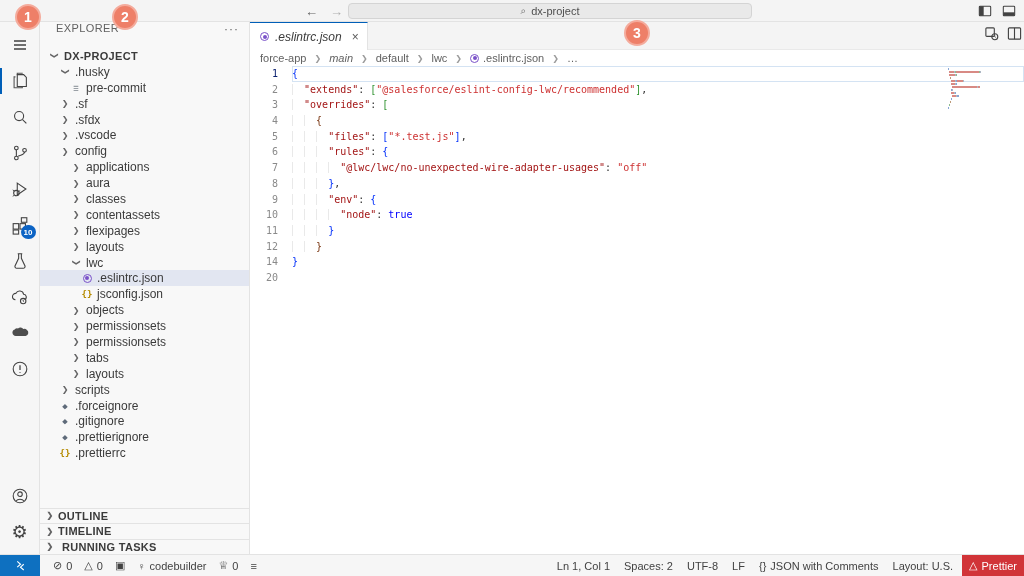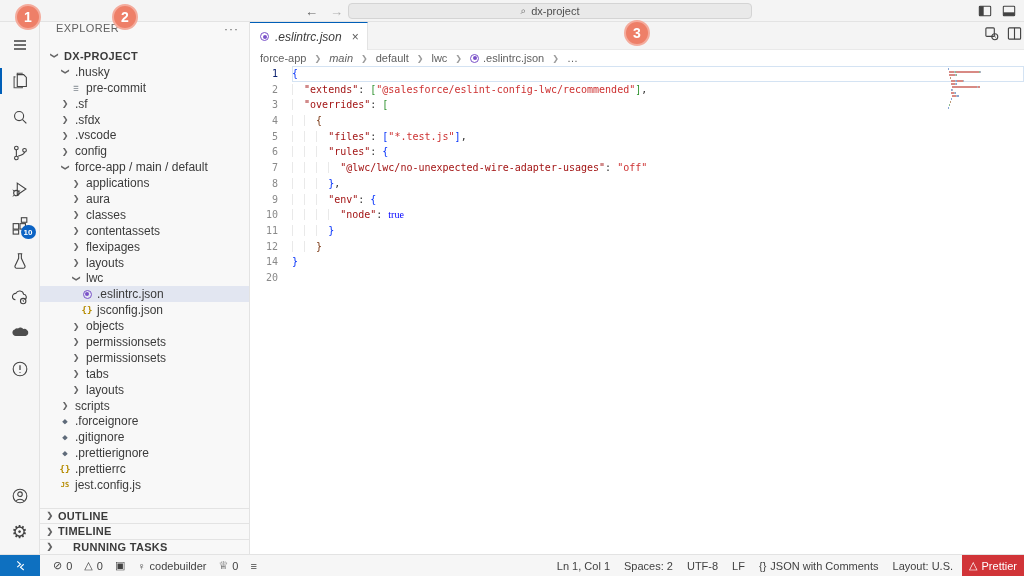--- a/index.html
+++ b/index.html
@@ -52,21 +52,21 @@
   .crumbs { height:16px; display:flex; align-items:center; font-size:11px; color:#616161; padding-left:10px; gap:7px; flex:none; white-space:nowrap; }
   .crumb-sep { color:#9b9b9b; font-size:8px; padding:0 1px; }
   .codewrap { flex:1; position:relative; font-family:"DejaVu Sans Mono", monospace; font-size:10px; overflow:hidden; }
   .line { display:flex; height:15.7px; line-height:15.7px; }
   .gut { width:42px; flex:none; text-align:right; padding-right:14px; color:#8a8a8a; }
   .line.cur .gut { color:#0b216f; }
   .line.cur .txt { outline:1px solid #d4e3f3; outline-offset:-1px; }
   .txt { flex:1; white-space:pre; }
   .tk-ws { background-image:repeating-linear-gradient(90deg,#e9e9e9 0,#e9e9e9 1px,transparent 1px,transparent 2ch); }
   .tk-pu { color:#333; } .tk-k { color:#a31515; } .tk-s { color:#cd3131; }
-  .tk-b1 { color:#0431fa; } .tk-b2 { color:#319331; } .tk-b3 { color:#7b3814; } .tk-bool { color:#0000ff;font-family:Liberation Serif, serif; }
+  .tk-b1 { color:#0431fa; } .tk-b2 { color:#319331; } .tk-b3 { color:#7b3814; } .tk-bool { color:#0000ff; }
   .minimap { position:absolute; top:2px; right:12px; width:64px; }
   .mm-row { height:2px; margin-bottom:1px; display:flex; }
   .mm-k,.mm-s { background:#d88a84; } .mm-b1,.mm-bool { background:#87a6d6; } .mm-b2 { background:#8fbc8f; } .mm-b3 { background:#bd9a79; } .mm-pu { background:#aeb8c4; } .mm-ws { background:transparent; }
 
   
   .statusbar { height:22px; background:#f6f6f6; border-top:1px solid #e3e3e3; display:flex; align-items:stretch; font-size:11px; color:#424242; }
   .remote { width:40px; background:#0e70c0; color:#fff; display:flex; align-items:center; justify-content:center; flex:none; }
   .st-left,.st-right { display:flex; align-items:center; }
   .st-left { padding-left:8px; gap:2px; }
   .st-right { margin-left:auto; gap:4px; }
@@ -216,24 +216,20 @@
           <span class="lbl">.sfdx</span>
         </div>
         <div class="row" style="padding-left: 19px;">
           <span class="chev">❯</span>
           <span class="lbl">.vscode</span>
         </div>
         <div class="row" style="padding-left: 19px;">
           <span class="chev">❯</span>
           <span class="lbl">config</span>
         </div>
-        <div class="row" style="padding-left: 19px;">
-          <span class="chev e">❯</span>
-          <span class="lbl">force-app / main / default</span>
-        </div>
         <div class="row" style="padding-left: 30px;">
           <span class="chev">❯</span>
           <span class="lbl">applications</span>
         </div>
         <div class="row" style="padding-left: 30px;">
           <span class="chev">❯</span>
           <span class="lbl">aura</span>
         </div>
         <div class="row" style="padding-left: 30px;">
           <span class="chev">❯</span>
@@ -298,37 +294,33 @@
           <span class="lbl">.gitignore</span>
         </div>
         <div class="row" style="padding-left: 19px;">
           <span class="fic" style="color: rgb(95, 107, 122);">◆</span>
           <span class="lbl">.prettierignore</span>
         </div>
         <div class="row" style="padding-left: 19px;">
           <span class="fic" style="color: rgb(181, 139, 0);">{}</span>
           <span class="lbl">.prettierrc</span>
         </div>
-        <div class="row" style="padding-left: 19px;">
-          <span class="fic" style="color: rgb(181, 139, 0); font-size: 7px;">JS</span>
-          <span class="lbl">jest.config.js</span>
-        </div>
       </div>
     <div class="sections" id="sections">
         <div class="section">
           <span class="chev">❯</span>
           <span style="margin-left:2px">OUTLINE</span>
         </div>
         <div class="section">
           <span class="chev">❯</span>
           <span style="margin-left:2px">TIMELINE</span>
         </div>
         <div class="section">
           <span class="chev">❯</span>
-          <span style="margin-left:17px">RUNNING TASKS</span>
+          <span style="margin-left:6px">RUNNING TASKS</span>
         </div>
       </div>
   </div>
 
   <div class="editor">
     <div class="tabbar">
       <div class="tab">
         <span class="ic-eslint"></span>
         <span>.eslintrc.json</span>
         <span class="tab-close">×</span>

